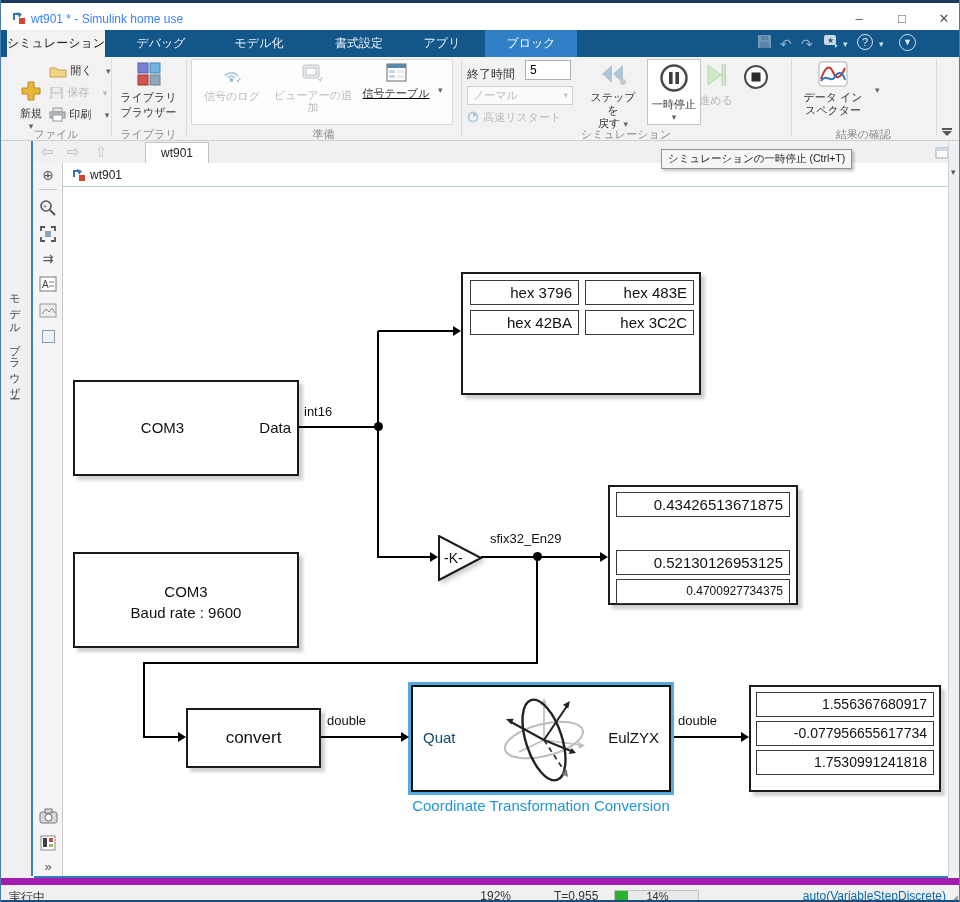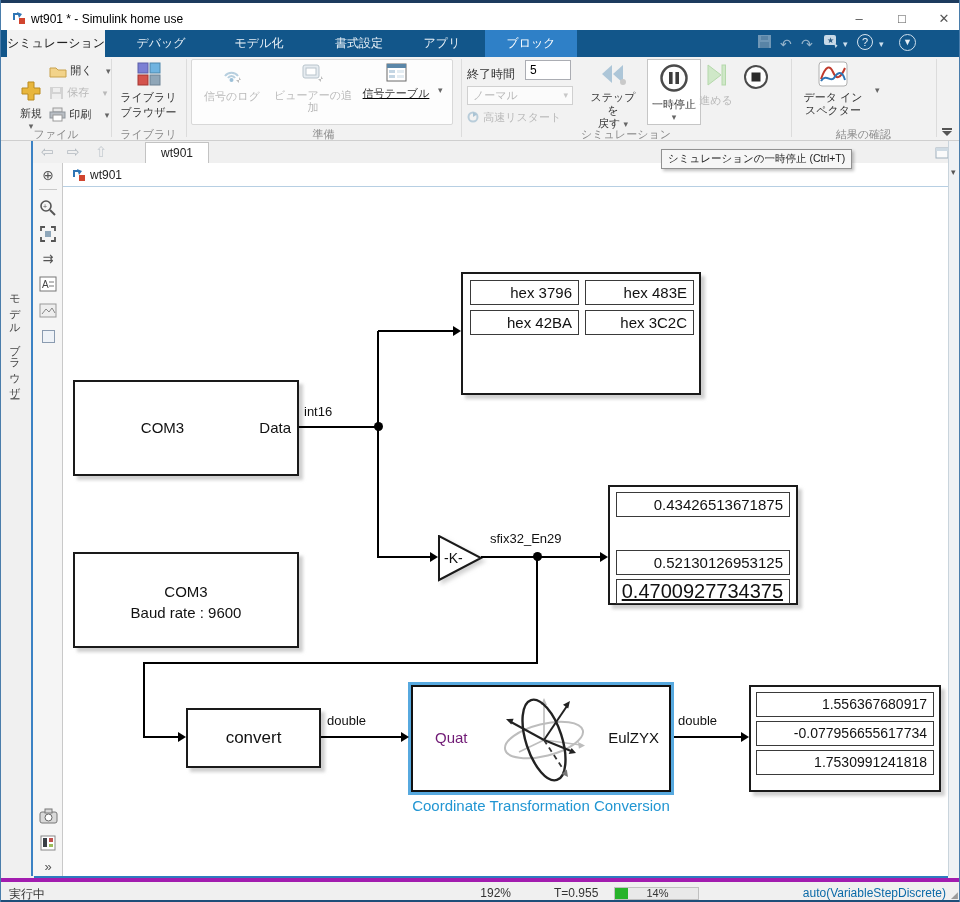--- a/index.html
+++ b/index.html
@@ -2,21 +2,21 @@
 <html><head>
 <meta charset="utf-8">
 <style>
   * { margin:0; padding:0; box-sizing:border-box; }
   body { background:#3a3a3a; font-family:"Liberation Sans","DejaVu Sans",sans-serif; }
   #app { position:relative; width:960px; height:902px; background:#f2f2f2; overflow:hidden;
          border-left:1px solid #4a7dab; border-right:1px solid #4a7dab; }
   .abs { position:absolute; }
   
   .titlebar { position:absolute; left:0; top:0; width:960px; height:30px; background:#fff; border-top:3px solid #1d3b5e; }
-  .title-text { position:absolute; left:30px; top:9px; font-size:12px; color:#000000; }
+  .title-text { position:absolute; left:30px; top:9px; font-size:12px; color:#3b82f6; }
   .wctl { position:absolute; top:5px; width:30px; height:22px; text-align:center; font-size:13px; color:#555; line-height:22px; }
   
   .tabbar { position:absolute; left:0; top:30px; width:960px; height:27px; background:#12568a; }
   .rtab { position:absolute; top:0; height:27px; line-height:27px; text-align:center; font-size:12px; color:#e8f0f7; }
   .rtab.active { background:#f2f2f2; color:#222; }
   .rtab.context { background:#2f80c7; color:#fff; }
   .qa { position:absolute; top:4px; height:20px; line-height:20px; color:rgba(255,255,255,.55); font-size:14px; }
   
   .ribbon { position:absolute; left:0; top:57px; width:960px; height:84px; background:#f2f2f2; border-bottom:1px solid #cfcfcf; }
   .rdiv { position:absolute; top:2px; width:1px; height:78px; background:#dcdcdc; }
@@ -46,21 +46,21 @@
   .cell { position:absolute; border:1px solid #3a3a3a; background:#fff; text-align:right; padding-right:6px; color:#111; }
   .wh { position:absolute; background:#000; height:2px; }
   .wv { position:absolute; background:#000; width:2px; }
   .dot { position:absolute; width:9px; height:9px; border-radius:50%; background:#000; }
   .ah { position:absolute; width:0; height:0; border-top:5px solid transparent; border-bottom:5px solid transparent; border-left:8px solid #000; }
   .siglabel { position:absolute; font-size:13px; color:#111; }
   .ctc-outer { position:absolute; left:407px; top:682px; width:266px; height:113px; border:3px solid #57a9df; }
   .ctc-inner { width:100%; height:100%; border:2px solid #111; background:#fff; position:relative; }
   .caption { position:absolute; left:390px; top:797px; width:300px; text-align:center; font-size:15px; color:#2196d3; }
   
-  .statusbar { position:absolute; left:0; top:878px; width:960px; height:22px; background:#f0f0f0; border-top:4px solid #a21caf; font-size:12px; color:#333; }
+  .statusbar { position:absolute; left:0; top:878px; width:960px; height:22px; background:#f0f0f0; border-top:7px solid #a21caf; font-size:12px; color:#333; }
   .bottomedge { position:absolute; left:33px; top:876px; width:914px; height:2px; background:#2e7bbf; }
   .winbottom { position:absolute; left:0; top:900px; width:960px; height:2px; background:#1d4e79; }
   .pbar { position:absolute; left:613px; top:5px; width:85px; height:13px; background:#e9e9e9; border:1px solid #c0c0c0; }
   .pfill { position:absolute; left:0; top:0; width:13px; height:11px; background:#27b32a; }
   .ptext { position:absolute; left:0; top:-1px; width:85px; text-align:center; font-size:11px; color:#333; }
 </style>
 </head>
 <body>
 
 <div id="app">
@@ -337,37 +337,37 @@
   <div class="abs" style="left:437px;top:535px;filter:drop-shadow(3px 3px 2px rgba(170,170,170,.55));">
     <svg width="46" height="48">
         <polygon points="1,1 1,45 43,23" fill="#fff" stroke="#1a1a1a" stroke-width="2"></polygon>
       </svg>
     <span class="abs" style="left:6px;top:15px;font-size:14px;color:#111;">-K-</span>
   </div>
 
   <div class="blk" style="left:607px;top:485px;width:190px;height:120px;">
     <div class="cell" style="left:6px;top:5px;width:174px;height:25px;font-size:15px;line-height:23px;">0.43426513671875</div>
     <div class="cell" style="left:6px;top:63px;width:174px;height:25px;font-size:15px;line-height:23px;">0.52130126953125</div>
-    <div class="cell" style="left:6px;top:92px;width:174px;height:25px;font-size:20px;line-height:23px;text-decoration:underline;">0.4700927734375</div>
+    <div class="cell" style="left:6px;top:92px;width:174px;height:25px;font-size:12px;line-height:23px;">0.4700927734375</div>
   </div>
 
   <div class="blk" style="left:72px;top:552px;width:226px;height:96px;">
     <div class="abs" style="left:0;top:27px;width:100%;text-align:center;font-size:15px;color:#111;line-height:21px;">
       <div>COM3</div>
       <div>Baud rate : 9600</div>
     </div>
   </div>
 
   <div class="blk" style="left:185px;top:708px;width:135px;height:60px;">
     <div class="abs" style="left:0;top:0;width:100%;height:100%;text-align:center;font-size:17px;color:#111;line-height:56px;">convert</div>
   </div>
 
   <div class="ctc-outer">
     <div class="ctc-inner">
-      <span class="abs" style="left:22px;top:42px;font-size:15px;color:#701a75;">Quat</span>
+      <span class="abs" style="left:10px;top:42px;font-size:15px;color:#0c4a6e;">Quat</span>
       <span class="abs" style="right:10px;top:42px;font-size:15px;color:#111;">EulZYX</span>
       <span class="abs" style="left:76px;top:3px;">
         <svg width="110" height="100" viewBox="0 0 110 100">
           <ellipse cx="55" cy="50" rx="40" ry="16" fill="none" stroke="#bdbdbd" stroke-width="2" transform="rotate(-14 55 50)"></ellipse>
           <line x1="55" y1="50" x2="55" y2="12" stroke="#bdbdbd" stroke-width="1.6"></line>
             <path d="M55 8l-3 7h6z" fill="#bdbdbd"></path>
           <line x1="55" y1="50" x2="92" y2="55" stroke="#bdbdbd" stroke-width="1.6"></line>
             <path d="M96 55.5l-7-3.4.9 6.7z" fill="#bdbdbd"></path>
           <line x1="55" y1="50" x2="30" y2="62" stroke="#bdbdbd" stroke-width="1.6"></line>
           <ellipse cx="55" cy="50" rx="42" ry="18" fill="none" stroke="#222" stroke-width="2.4" transform="rotate(72 55 50)"></ellipse>

